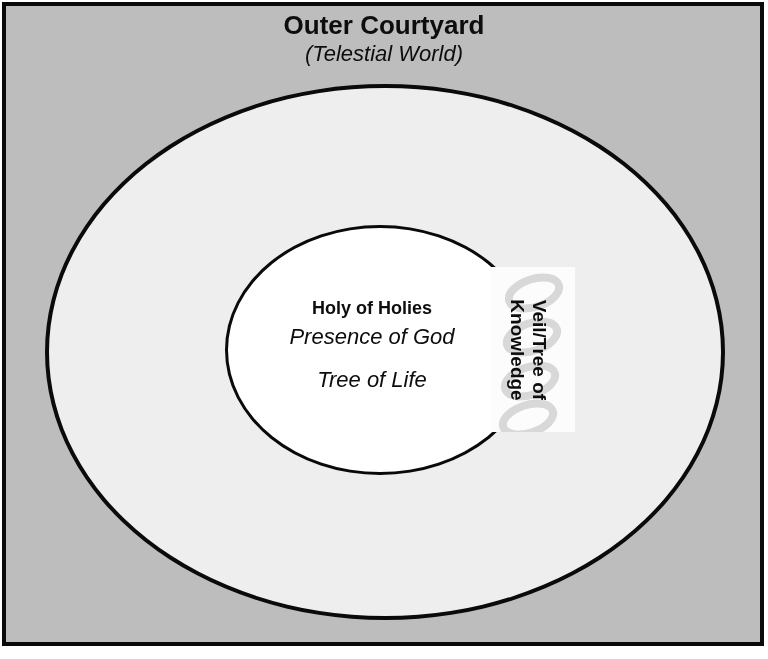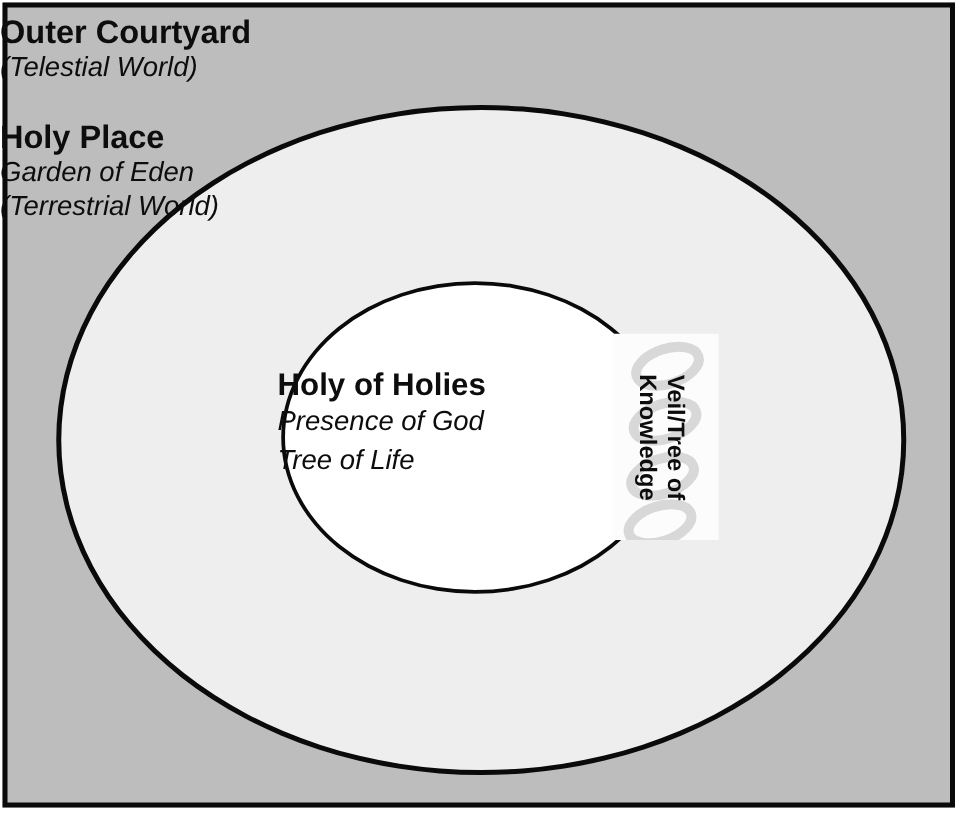--- a/index.html
+++ b/index.html
@@ -58,67 +58,62 @@
     width: 164px; height: 46px;
     transform: rotate(90deg);
     text-align: center;
     font-size: 19px;
     line-height: 22px;
     font-weight: bold;
     color: #0d0d0d;
     white-space: nowrap;
   }
   
-  .txt { position: absolute; text-align: left; color: #0d0d0d; }
+  .txt { position: absolute; text-align: center; color: #0d0d0d; }
   .outer-title-block { left: 0; top: 10px; width: 768px; }
   .holyplace-block   { left: 0; top: 94px; width: 768px; }
   .hoh-block         { left: 222px; top: 293px; width: 300px; }
   .t-big {
     font-size: 26px;
     font-weight: bold;
     line-height: 30px;
   }
   .t-sub {
     font-size: 22px;
     font-weight: normal;
     font-style: italic;
     line-height: 27px;
   }
   .hoh-title {
-    font-size: 25px;
+    font-size: 18px;
     font-weight: bold;
     line-height: 30px;
   }
   .hoh-sub {
     font-size: 22px;
     font-weight: normal;
     font-style: italic;
     line-height: 27px;
   }
-  .gap-sm { margin-top: 4px; }
+  .gap-sm { margin-top: 16px; }
 </style>
 </head>
 <body>
 
 <div class="canvas">
 
   <div class="outer-rect"></div>
 
   <div class="txt outer-title-block">
     <div class="t-big">Outer Courtyard</div>
     <div class="t-sub">(Telestial World)</div>
   </div>
 
   <div class="big-ellipse"></div>
 
-  <div class="txt holyplace-block">
-    <div class="t-big">Holy Place</div>
-    <div class="t-sub">Garden of Eden</div>
-    <div class="t-sub">(Terrestrial World)</div>
-  </div>
 
   <div class="inner-ellipse"></div>
 
   <div class="veil-panel">
     <svg width="85" height="165" viewBox="0 0 85 165">
       <g fill="none" stroke="#d8d8d8" stroke-width="8">
         <ellipse cx="44" cy="26" rx="26" ry="14" transform="rotate(-18 44 26)"></ellipse>
         <ellipse cx="42" cy="70" rx="26" ry="14" transform="rotate(-18 42 70)"></ellipse>
         <ellipse cx="40" cy="114" rx="26" ry="14" transform="rotate(-18 40 114)"></ellipse>
         <ellipse cx="38" cy="152" rx="26" ry="14" transform="rotate(-18 38 152)"></ellipse>

